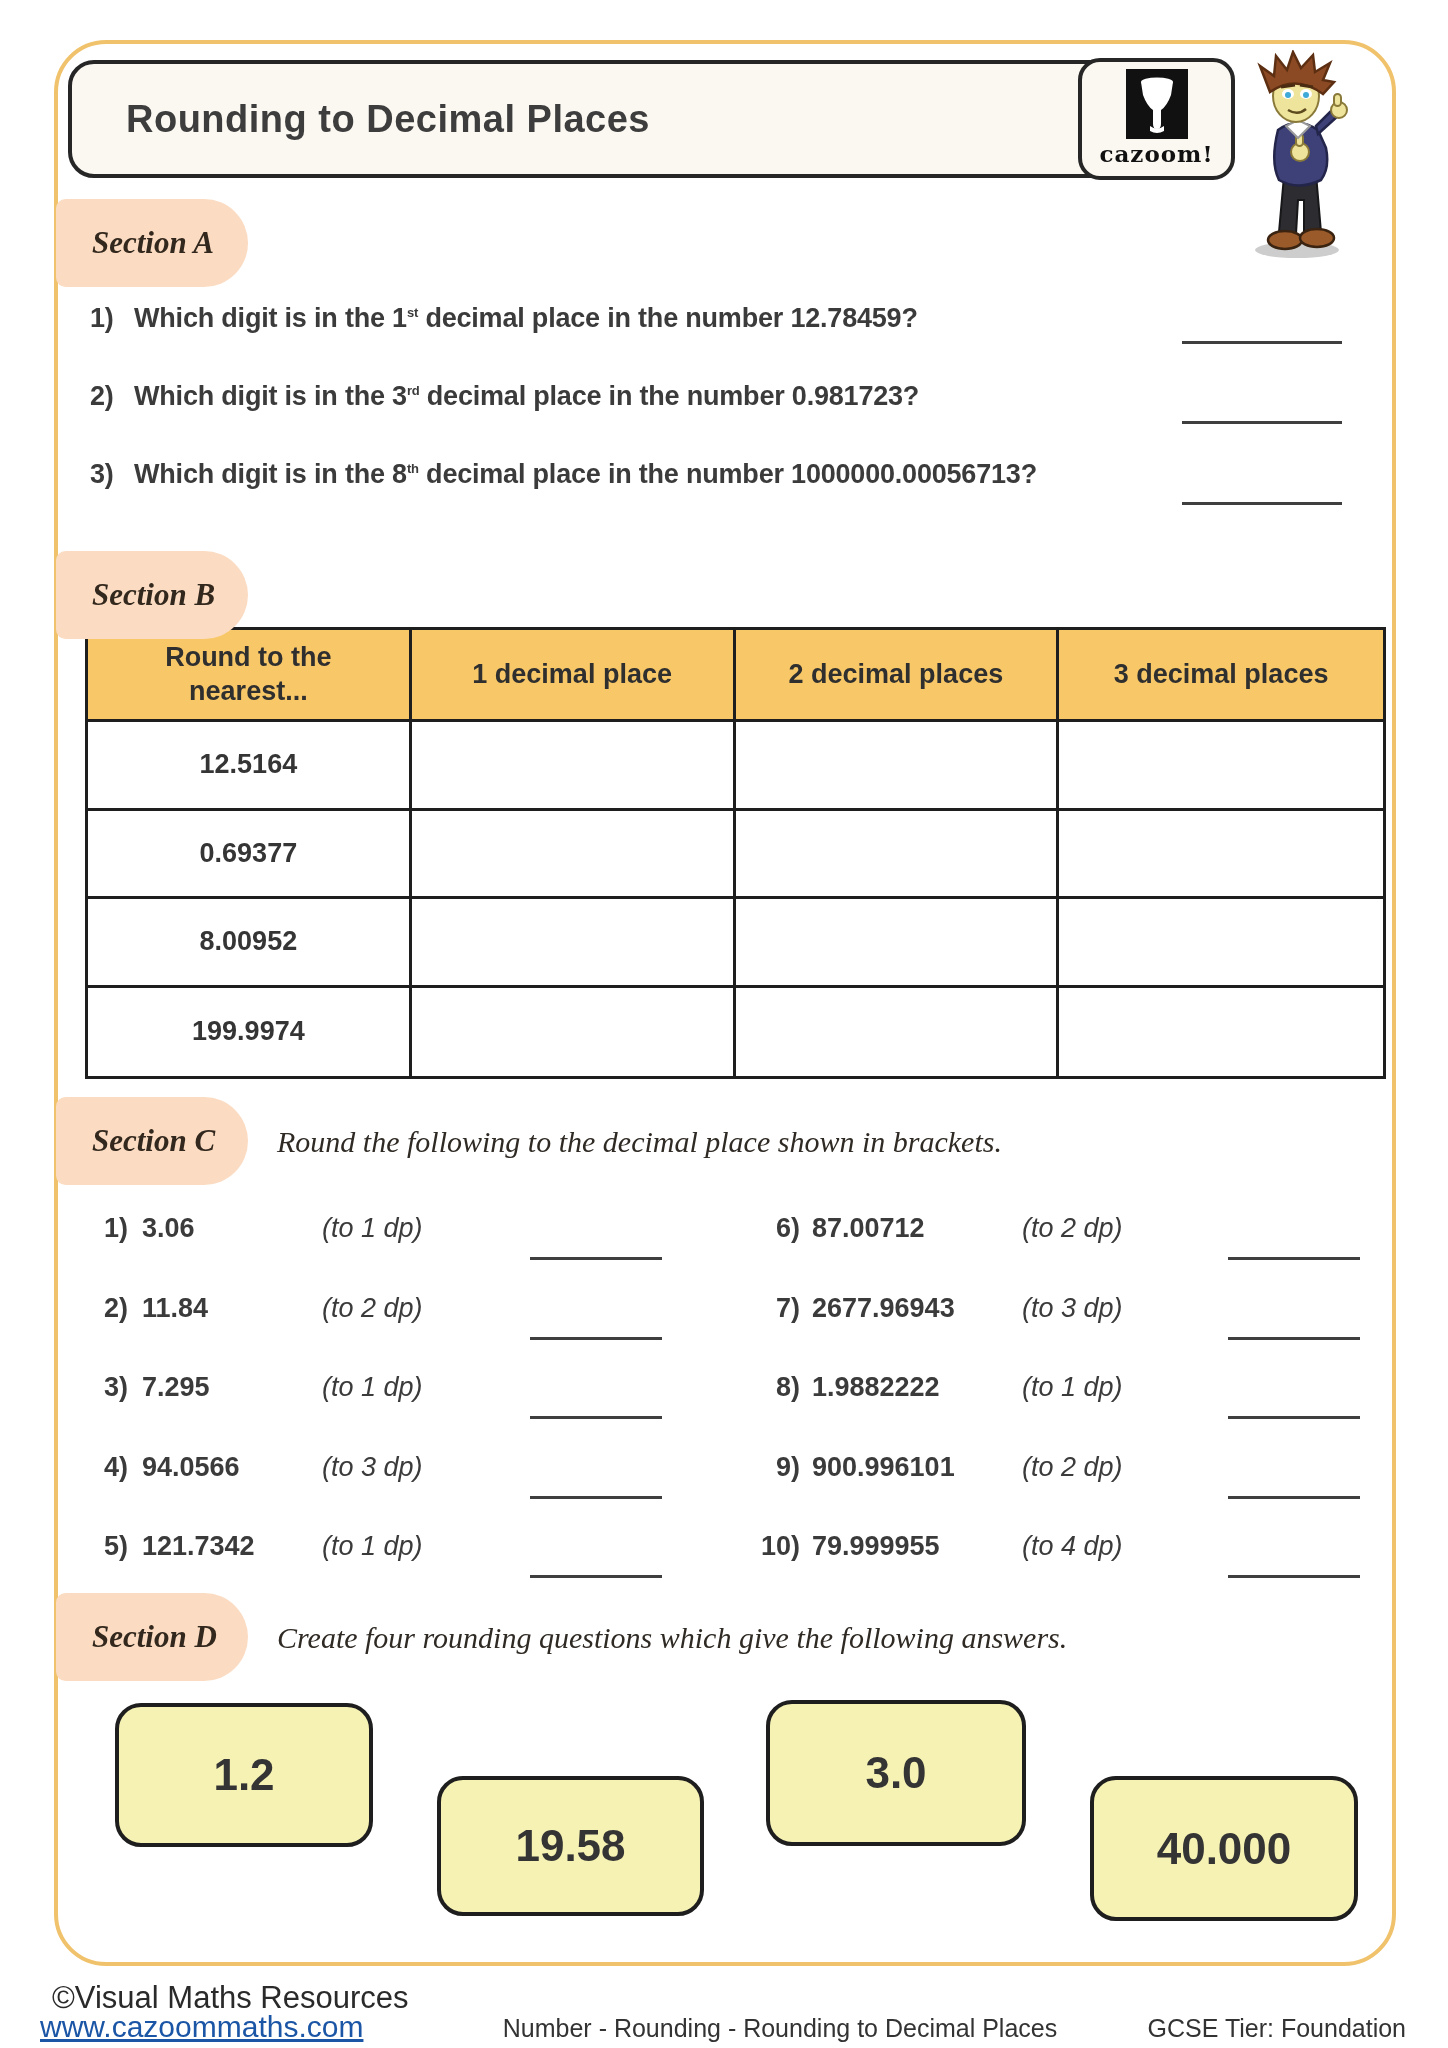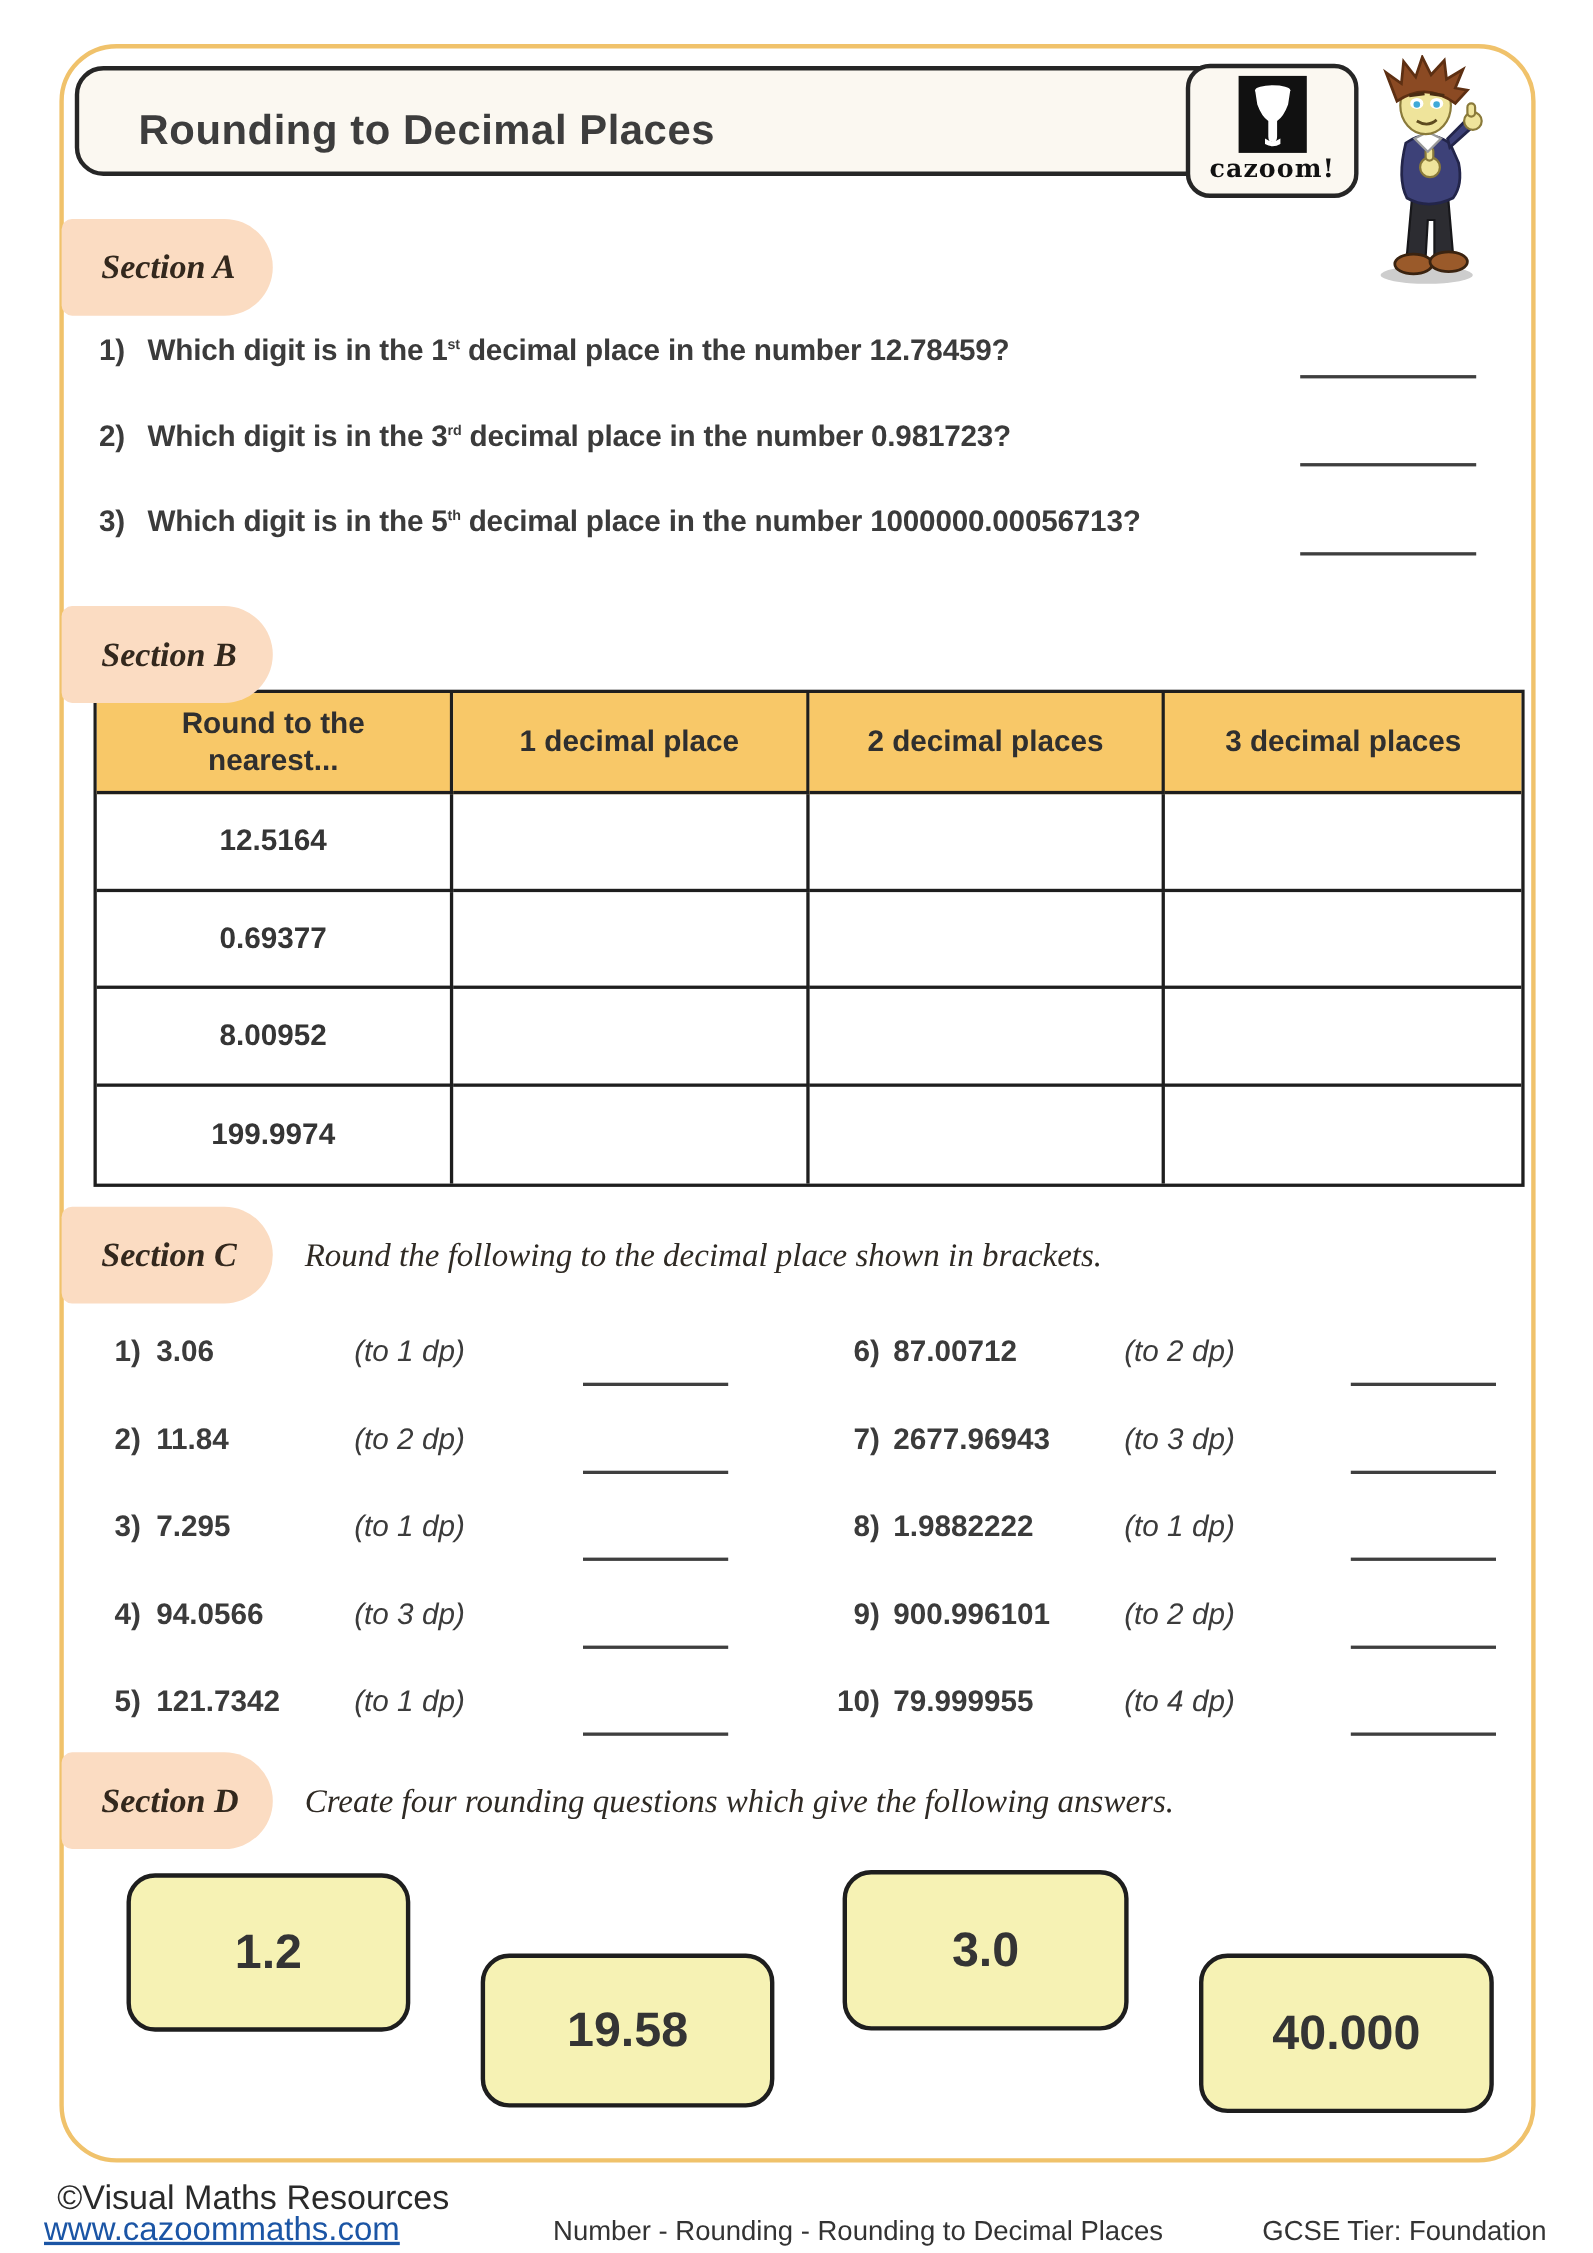--- a/index.html
+++ b/index.html
@@ -4,21 +4,21 @@
 <style>
   html,body{margin:0;padding:0;background:#ffffff;}
   #page{position:relative;width:1448px;height:2048px;background:#ffffff;overflow:hidden;
         font-family:"Liberation Sans",sans-serif;color:#3b3b3b;}
 
   
   .gold-frame{position:absolute;left:54px;top:40px;width:1342px;height:1926px;
     border:4px solid #F0C26B;border-radius:52px;box-sizing:border-box;background:#ffffff;}
 
   
-  .header-box{position:absolute;left:68px;top:60px;width:1166px;height:100px;background:#FBF8F1;
+  .header-box{position:absolute;left:68px;top:60px;width:1166px;height:118px;background:#FBF8F1;
     border:4px solid #262626;border-radius:26px;box-sizing:border-box;z-index:1;}
   .page-title{position:absolute;left:54px;top:0;height:110px;line-height:110px;
     font-size:38px;font-weight:bold;color:#3d3d3d;letter-spacing:.5px;white-space:nowrap;}
   .logo-box{position:absolute;left:1078px;top:58px;width:157px;height:122px;background:#FBF8F1;
     border:4px solid #262626;border-radius:22px;box-sizing:border-box;z-index:2;
     display:flex;flex-direction:column;align-items:center;}
   .logo-square{width:62px;height:70px;background:#111;margin-top:7px;display:flex;align-items:center;justify-content:center;}
   .logo-text{font-family:"DejaVu Serif",serif;font-weight:bold;font-size:23px;color:#111;margin-top:1px;letter-spacing:1px;}
   .mascot{position:absolute;left:1240px;top:50px;width:118px;height:212px;z-index:2;}
 
@@ -125,21 +125,21 @@
     <span class="qnum">1)</span><span>Which digit is in the 1</span><sup>st</sup><span> decimal place in the number 12.78459?</span>
   </div>
   <div class="ans-line ansA" style="top:341px"></div>
 
   <div class="qrow" style="top:381px">
     <span class="qnum">2)</span><span>Which digit is in the 3</span><sup>rd</sup><span> decimal place in the number 0.981723?</span>
   </div>
   <div class="ans-line ansA" style="top:421px"></div>
 
   <div class="qrow" style="top:459px">
-    <span class="qnum">3)</span><span>Which digit is in the 5</span><sup>th</sup><span> decimal place in the number 1000000.00056713?</span>
+    <span class="qnum">3)</span><span>Which digit is in the 8</span><sup>th</sup><span> decimal place in the number 1000000.00056713?</span>
   </div>
   <div class="ans-line ansA" style="top:502px"></div>
 
   <div class="tab" style="top:551px">
     <span>Section B</span>
   </div>
 
   <div class="roundtable">
     <div class="cell th">Round to the nearest...</div>
     <div class="cell th">1 decimal place</div>

